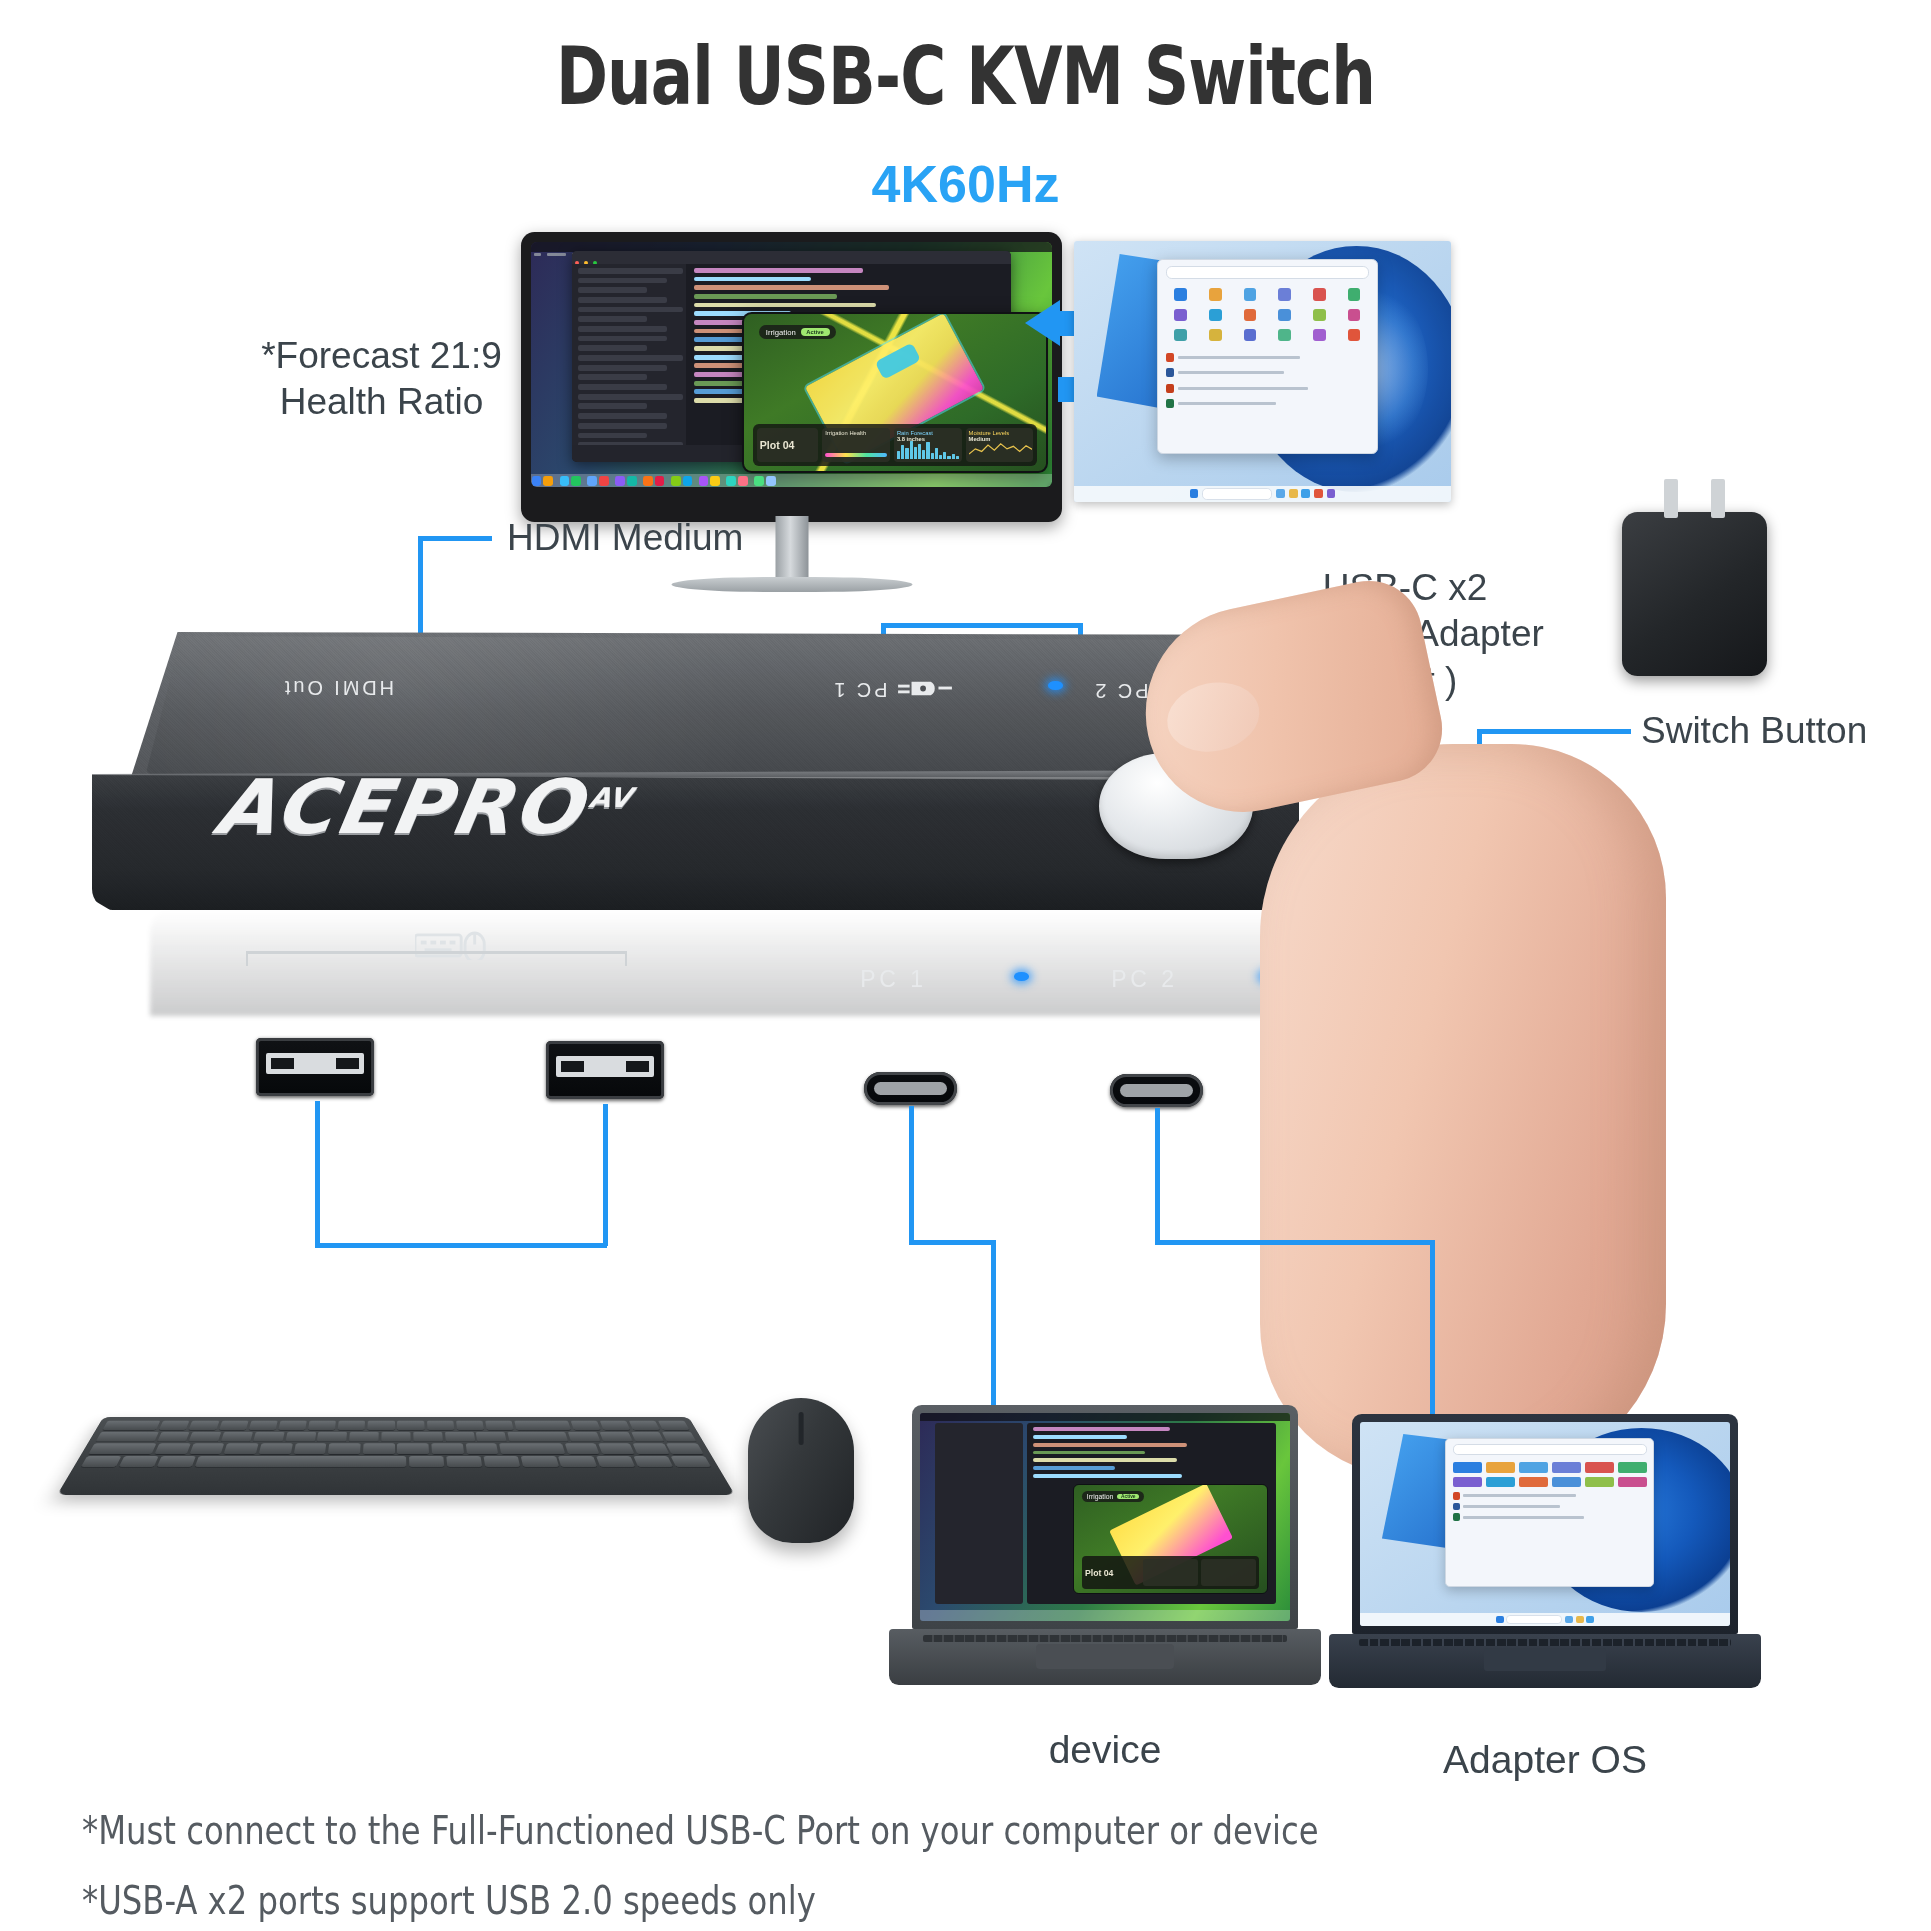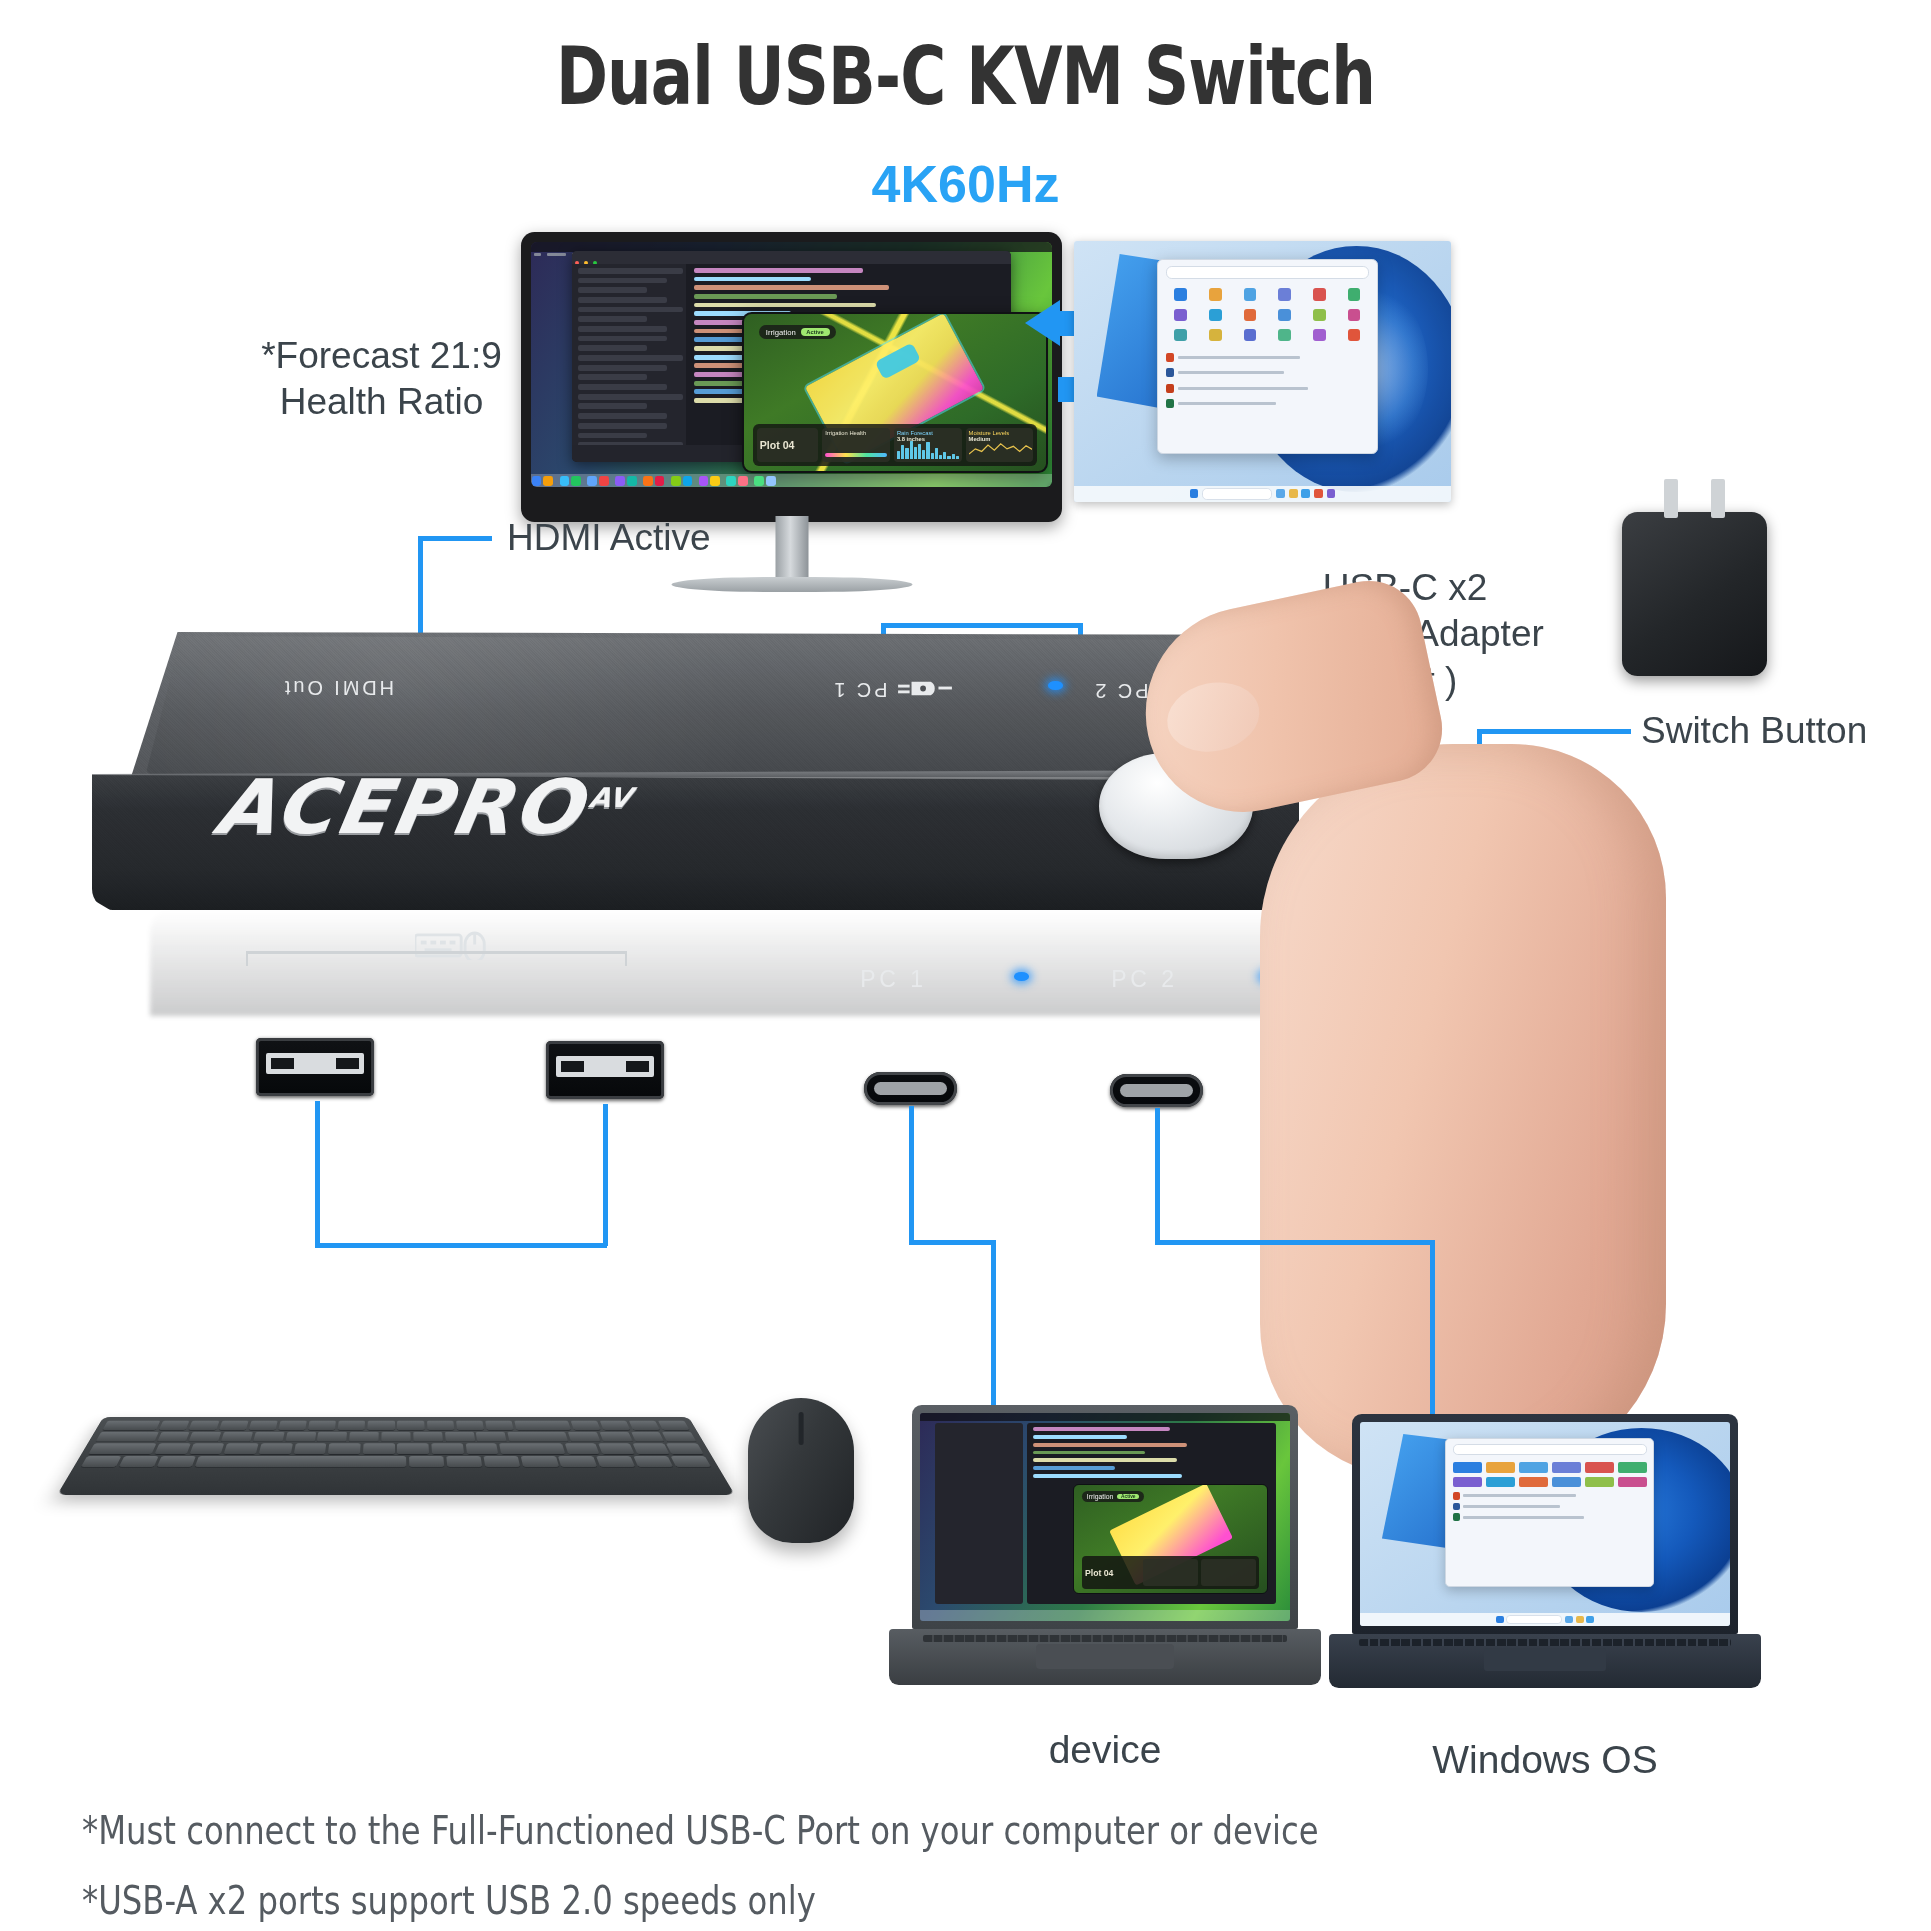--- a/index.html
+++ b/index.html
@@ -434,21 +434,21 @@
     <span class="ti" style="background:#5aa8e8"></span>
     <span class="ti" style="background:#e8b84a"></span>
     <span class="ti" style="background:#3fa0e8"></span>
     <span class="ti" style="background:#e0553b"></span>
     <span class="ti" style="background:#7a5fd0"></span>
   </div>
 </div>
 
 <div class="abs ln lnV" style="left:418px;top:536px;height:135px;"></div>
 <div class="abs ln lnH" style="left:418px;top:536px;width:74px;"></div>
-<div class="abs note" style="left:507px;top:515px;width:290px;text-align:left;">HDMI Active</div>
+<div class="abs note" style="left:507px;top:515px;width:290px;text-align:left;">HDMI Medium</div>
 
 <div class="abs ln lnV" style="left:881px;top:623px;height:77px;"></div>
 <div class="abs ln lnV" style="left:1078px;top:623px;height:77px;"></div>
 <div class="abs ln lnH" style="left:881px;top:623px;width:202px;"></div>
 <div class="abs ln lnH" style="left:1078px;top:637px;width:154px;"></div>
 <div class="abs note" style="left:1231px;top:565px;width:348px;">
   <div>USB-C x2</div>
   <div>( For PD Adapter Input )</div>
 </div>
 
@@ -715,17 +715,17 @@
         <span style="width:7.7px;height:7.7px;background:#e8b84a;border-radius:1.9px"></span>
         <span style="width:7.7px;height:7.7px;background:#3fa0e8;border-radius:1.9px"></span>
       </div>
     </div>
   </div>
   <div class="lbase">
     <div class="kb"></div>
     <div class="tp"></div>
   </div>
 </div>
-<div class="oslabel" style="left:1352px;top:1738px;">Windows OS</div>
+<div class="oslabel" style="left:1352px;top:1738px;">Adapter OS</div>
 
 <div class="foot" style="top:1808px;">*Must connect to the Full-Functioned USB-C Port on your computer or device</div>
 <div class="foot" style="top:1878px;">*USB-A x2 ports support USB 2.0 speeds only</div>
 
 
 </body></html>

